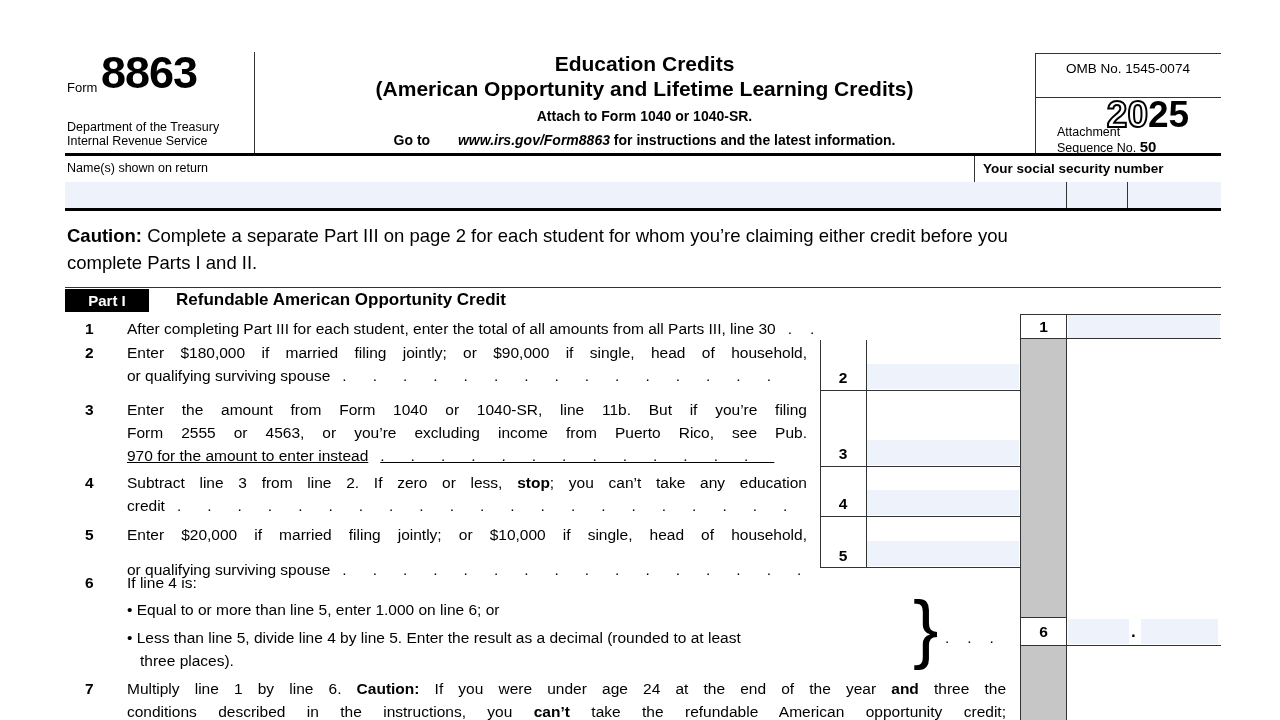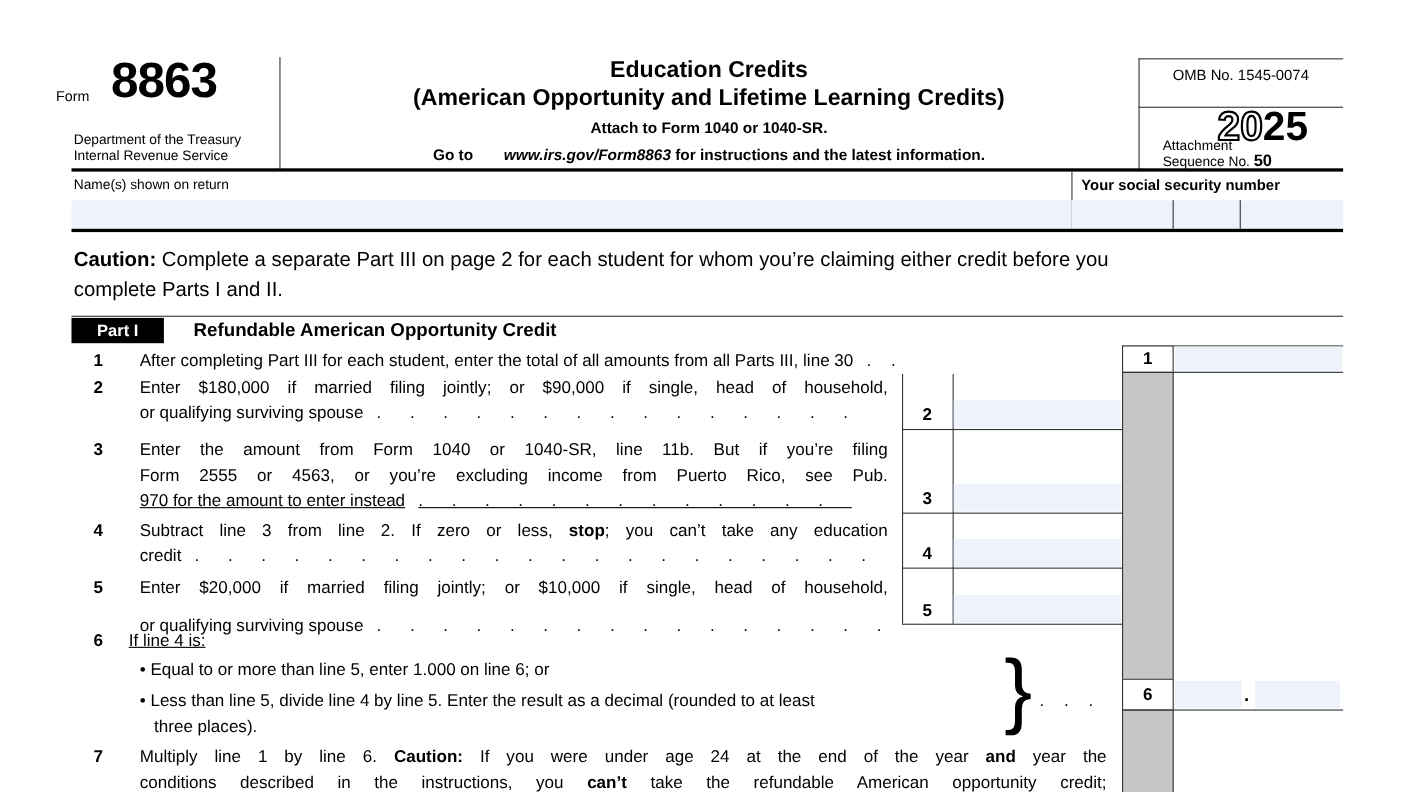--- a/index.html
+++ b/index.html
@@ -20,21 +20,21 @@
   .lineno{font-weight:bold;font-size:15.5px;line-height:23px;}
   .ctr{text-align:center;}
   .outline20{color:#fff;-webkit-text-stroke:2px #000;}
   .badge{background:#000;color:#fff;font-weight:bold;font-size:15px;text-align:center;line-height:23px;}
 </style>
 </head>
 <body>
 
 <div id="page">
 
-  <span class="abs" style="left:51px;top:80px;font-size:13px;">Form</span>
+  <span class="abs" style="left:67px;top:80px;font-size:13px;">Form</span>
   <span class="abs b" style="left:101px;top:50px;font-size:45px;letter-spacing:-1px;line-height:45px;">8863</span>
   <span class="abs" style="left:67px;top:120px;font-size:12.5px;">Department of the Treasury</span>
   <span class="abs" style="left:67px;top:134px;font-size:12.5px;">Internal Revenue Service</span>
 
   <div class="abs vline" style="left:254px;top:52px;height:102px;"></div>
   <div class="abs vline" style="left:1035px;top:53px;height:101px;"></div>
 
   <div class="abs ctr b" style="left:254px;top:52px;width:781px;font-size:21px;">Education Credits</div>
   <div class="abs ctr b" style="left:254px;top:77px;width:781px;font-size:21px;">(American Opportunity and Lifetime Learning Credits)</div>
   <div class="abs ctr b" style="left:254px;top:108px;width:781px;font-size:14px;">Attach to Form 1040 or 1040-SR.</div>
@@ -108,29 +108,29 @@
   <div class="abs ctr lineno" style="left:820px;top:492px;width:46px;">4</div>
   <div class="abs blue" style="left:867px;top:490px;width:152px;height:25px;font-size:14px;line-height:25px;text-align:right;"></div>
 
   <span class="abs lineno" style="left:85px;top:523px;">5</span>
   <div class="abs t just" style="left:127px;top:523px;width:680px;">Enter $20,000 if married filing jointly; or $10,000 if single, head of household,</div>
   <div class="abs t" style="left:127px;top:546px;margin-top:12px;"><span>or qualifying surviving spouse</span><span class="dots">................</span></div>
   <div class="abs ctr lineno" style="left:820px;top:544px;width:46px;">5</div>
   <div class="abs blue" style="left:867px;top:541px;width:152px;height:25px;font-size:14px;line-height:25px;text-align:right;"></div>
 
   <span class="abs lineno" style="left:85px;top:571px;">6</span>
-  <div class="abs t" style="left:117px;top:571px;text-decoration:underline;">If line 4 is:</div>
+  <div class="abs t" style="left:127px;top:571px;">If line 4 is:</div>
   <div class="abs t" style="left:127px;top:598px;">• Equal to or more than line 5, enter 1.000 on line 6; or</div>
   <div class="abs t" style="left:127px;top:626px;">• Less than line 5, divide line 4 by line 5. Enter the result as a decimal (rounded to at least</div>
   <div class="abs t" style="left:140px;top:649px;">three places).</div>
   <div class="abs" style="left:913px;top:592px;font-size:76px;line-height:72px;font-weight:300;">}</div>
   <div class="abs t dots-sm" style="left:945px;top:626px;margin-left:0;">...</div>
   <div class="abs numbox" style="left:1020px;top:617px;width:47px;height:29px;line-height:28px;">6</div>
   <div class="abs blue" style="left:1068px;top:619px;width:61px;height:25px;font-size:14px;line-height:25px;text-align:right;"></div>
   <span class="abs b" style="left:1131px;top:622px;font-size:17px;">.</span>
   <div class="abs blue" style="left:1141px;top:619px;width:77px;height:25px;font-size:14px;line-height:25px;"></div>
   <div class="abs hline" style="left:1020px;top:645px;width:201px;"></div>
 
   <span class="abs lineno" style="left:85px;top:677px;">7</span>
-  <div class="abs t just" style="left:127px;top:677px;width:879px;"><span>Multiply line 1 by line 6. </span><span style="font-weight: bold;">Caution:</span><span> If you were under age 24 at the end of the year </span><span style="font-weight: bold;">and</span><span> year the</span></div>
+  <div class="abs t just" style="left:127px;top:677px;width:879px;"><span>Multiply line 1 by line 6. </span><span style="font-weight: bold;">Caution:</span><span> If you were under age 24 at the end of the year </span><span style="font-weight: bold;">and</span><span> three the</span></div>
   <div class="abs t just" style="left:127px;top:700px;width:879px;"><span>conditions described in the instructions, you </span><span style="font-weight: bold;">can’t</span><span> take the refundable American opportunity credit;</span></div>
 
 </div>
 
 </body></html>

